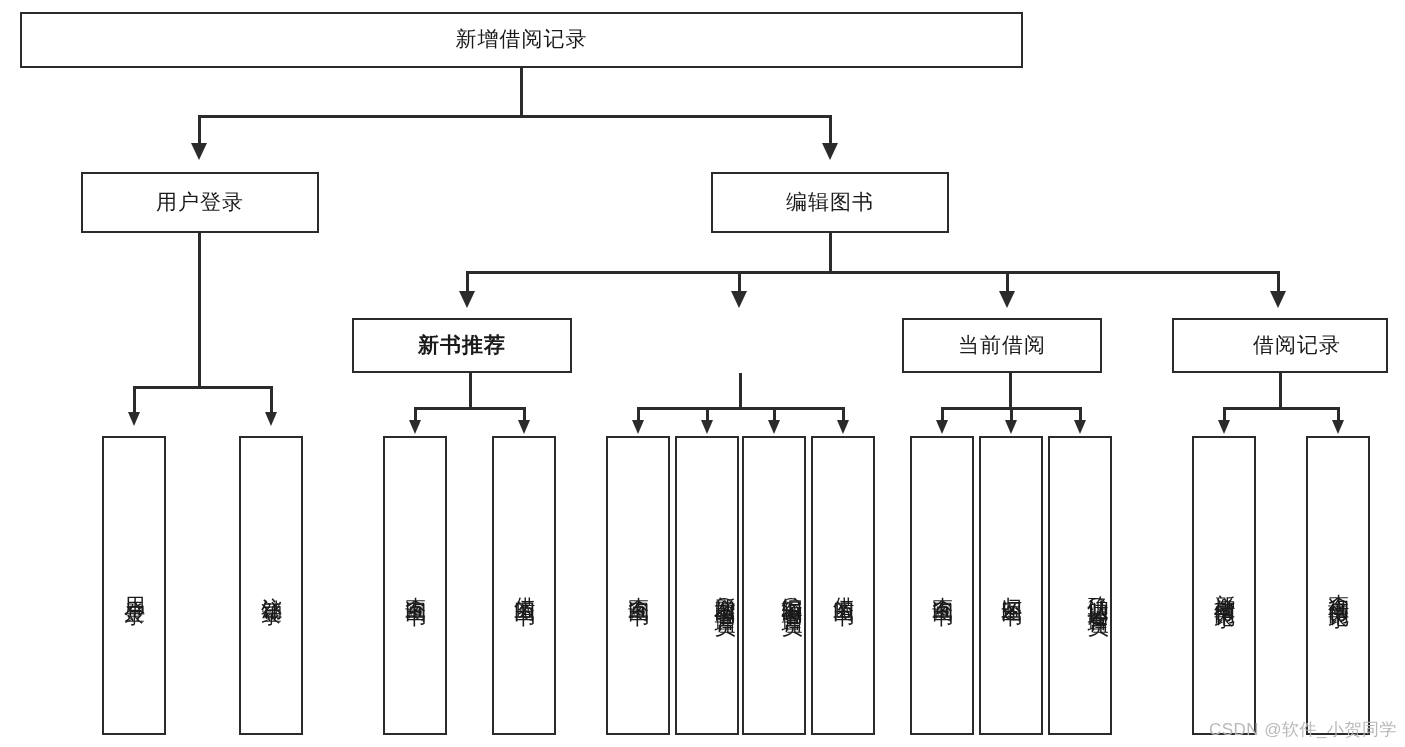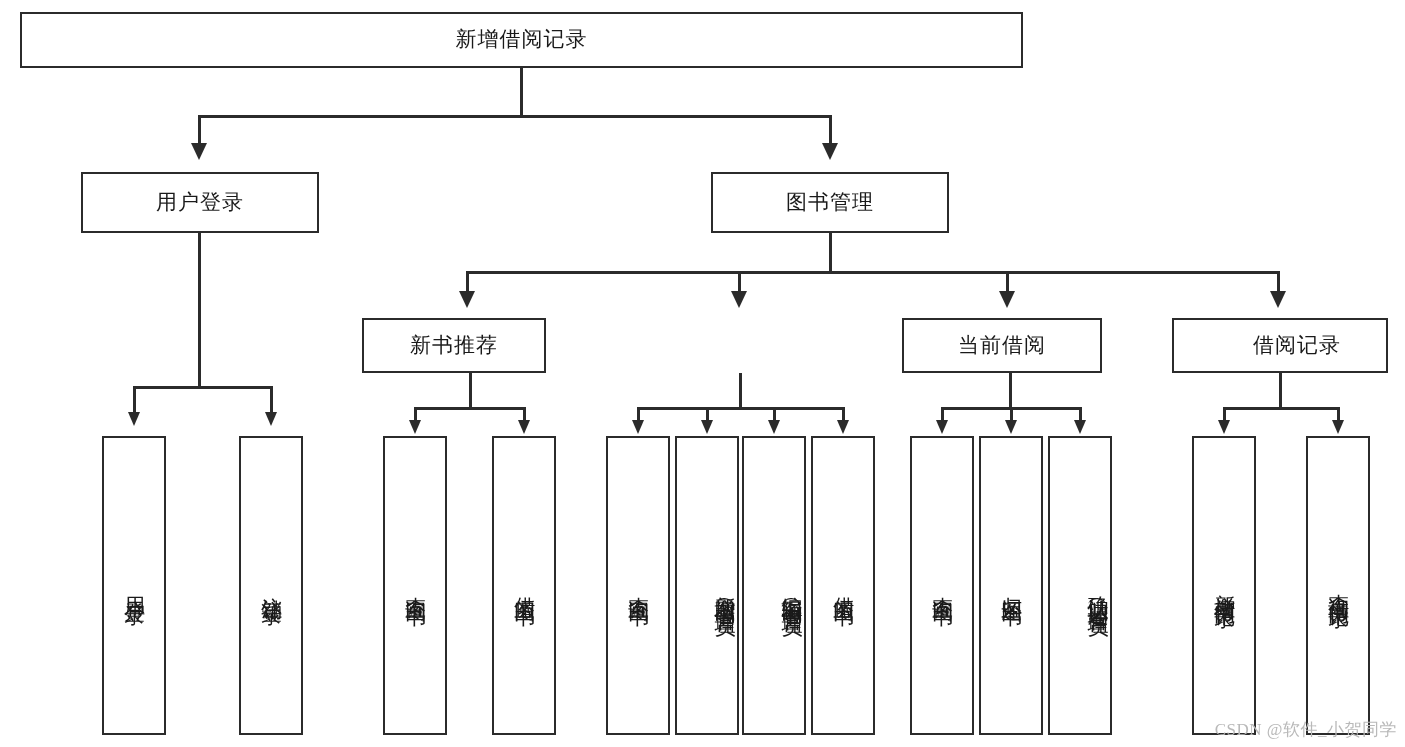--- a/index.html
+++ b/index.html
@@ -67,21 +67,21 @@
     border-top-width: 14px;
   }
   #watermark {
     position: absolute;
     right: 8px;
     bottom: 6px;
     font-size: 17px;
     color: #b9b9b9;
     letter-spacing: 0.5px;
     white-space: nowrap;
-    font-family: Liberation Serif, serif;
+    font-family: Liberation Sans, sans-serif;
   }
 </style>
 </head>
 <body>
 
 <div id="canvas">
 
   <div class="node horiz" style="left:20px; top:12px; width:1003px; height:56px;">
     <span class="label">新增借阅记录</span>
   </div>
@@ -94,42 +94,42 @@
   <div class="arrow" style="left:191px; top:143px;"></div>
 
   <div class="conn vline" style="left:829px; top:115px; height:30px;"></div>
   <div class="arrow" style="left:822px; top:143px;"></div>
 
   <div class="node horiz" style="left:81px; top:172px; width:238px; height:61px;">
     <span class="label">用户登录</span>
   </div>
 
   <div class="node horiz" style="left:711px; top:172px; width:238px; height:61px;">
-    <span class="label">图书管理</span>
+    <span class="label">编辑图书</span>
   </div>
 
   <div class="conn vline" style="left:198px; top:233px; height:155px;"></div>
   <div class="conn hline" style="left:133px; top:386px; width:138px;"></div>
   <div class="conn vline" style="left:133px; top:386px; height:28px;"></div>
   <div class="arrow slim" style="left:128px; top:412px;"></div>
   <div class="conn vline" style="left:270px; top:386px; height:28px;"></div>
   <div class="arrow slim" style="left:265px; top:412px;"></div>
 
   <div class="conn vline" style="left:829px; top:233px; height:40px;"></div>
   <div class="conn hline" style="left:466px; top:271px; width:814px;"></div>
   <div class="conn vline" style="left:466px; top:271px; height:22px;"></div>
   <div class="arrow" style="left:459px; top:291px;"></div>
   <div class="conn vline" style="left:738px; top:271px; height:22px;"></div>
   <div class="arrow" style="left:731px; top:291px;"></div>
   <div class="conn vline" style="left:1006px; top:271px; height:22px;"></div>
   <div class="arrow" style="left:999px; top:291px;"></div>
   <div class="conn vline" style="left:1277px; top:271px; height:22px;"></div>
   <div class="arrow" style="left:1270px; top:291px;"></div>
 
-  <div class="node horiz" style="left:362px; top:318px; width:184px; height:55px;">
+  <div class="node horiz" style="left:352px; top:318px; width:220px; height:55px;font-weight:bold;">
     <span class="label">新书推荐</span>
   </div>
   <div class="node horiz" style="left:902px; top:318px; width:200px; height:55px;">
     <span class="label">当前借阅</span>
   </div>
   <div class="node horiz" style="left:1172px; top:318px; width:216px; height:55px;padding-left:34px;">
     <span class="label">借阅记录</span>
   </div>
 
   <div class="conn vline" style="left:469px; top:373px; height:36px;"></div>

